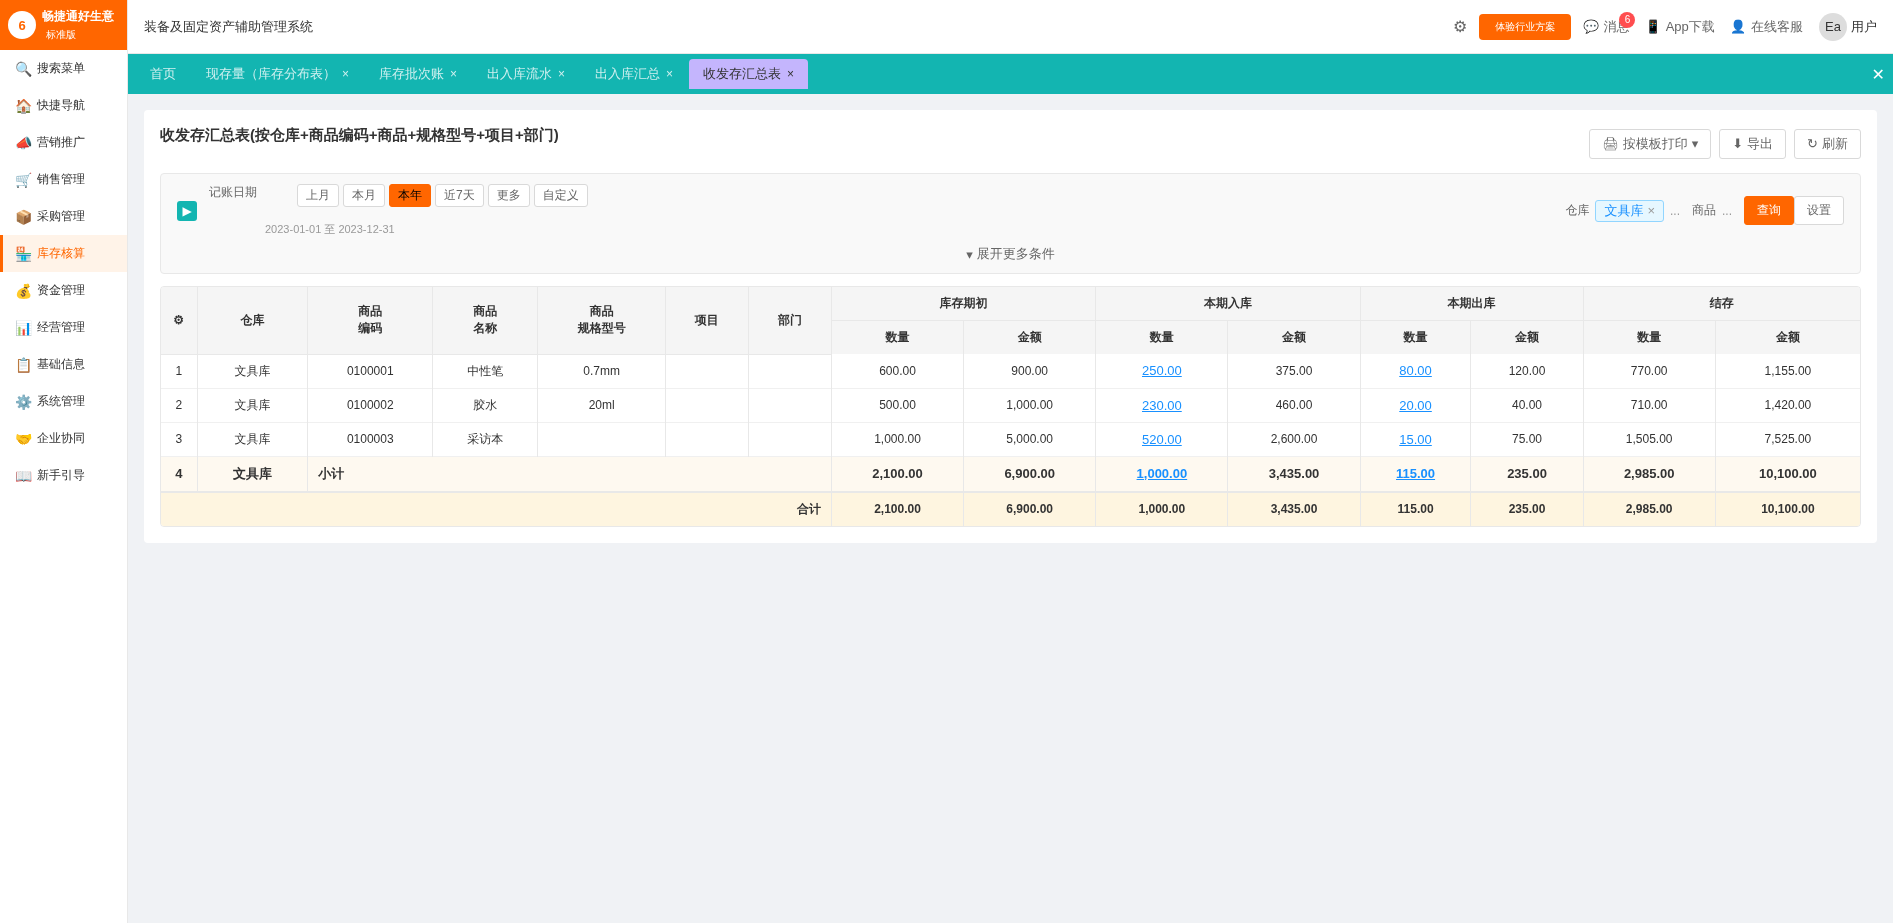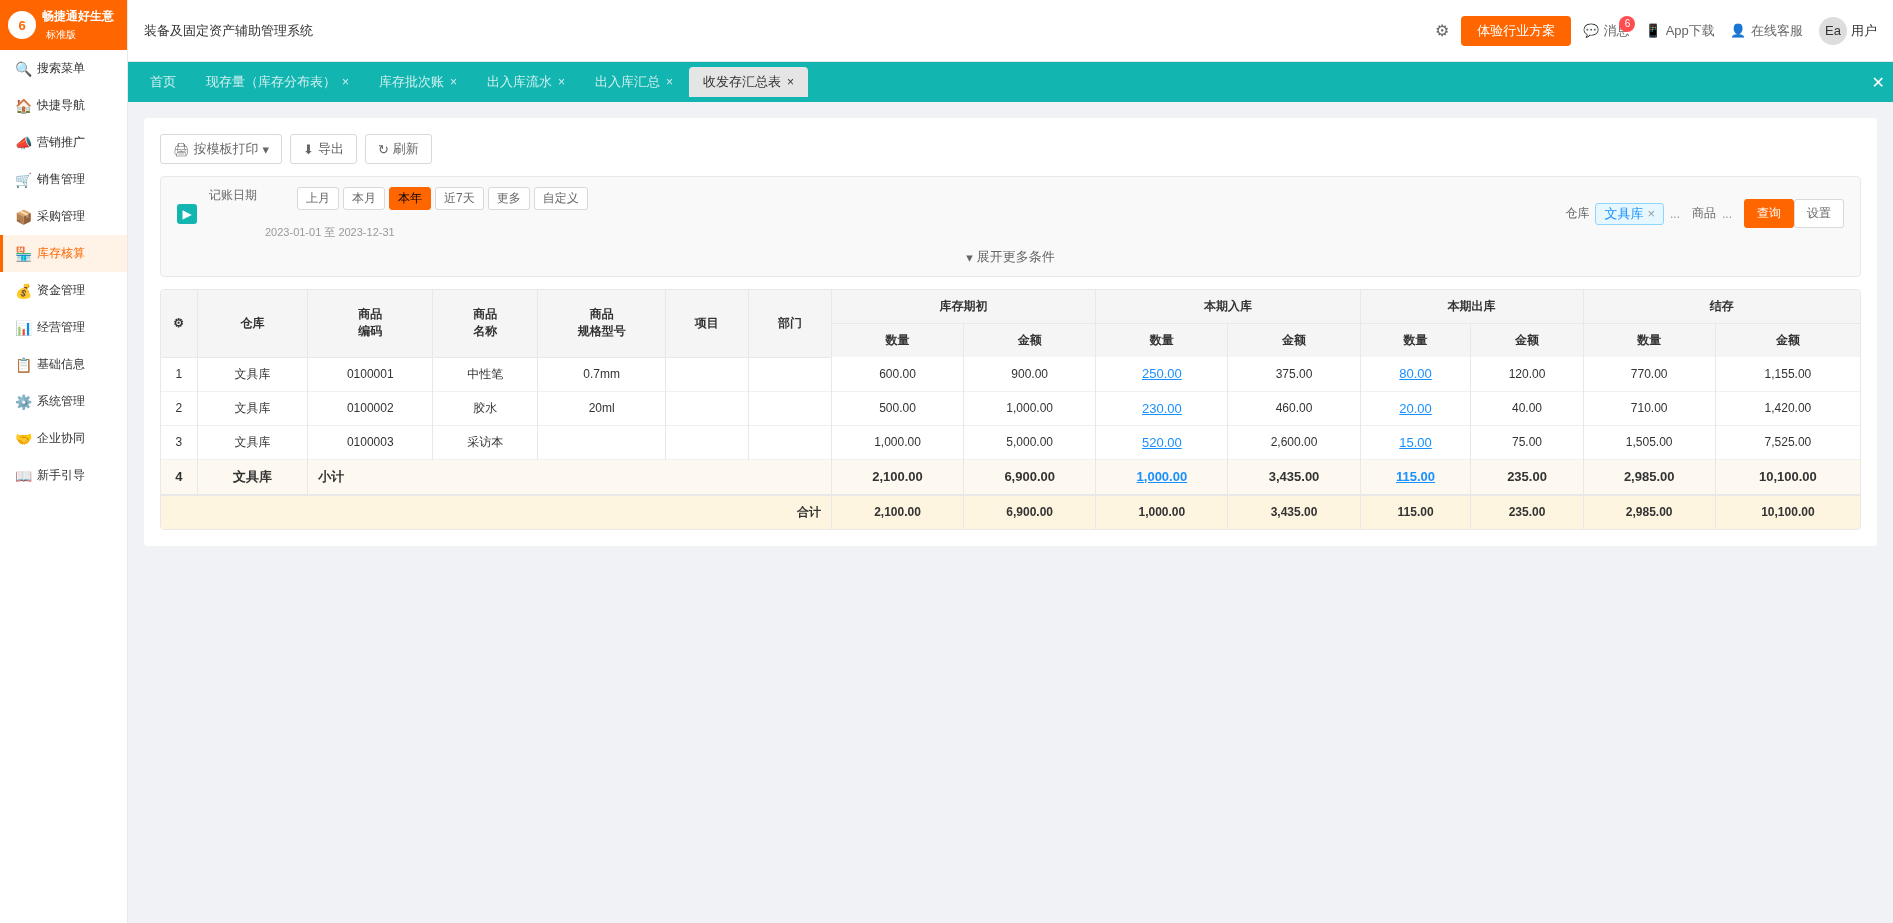--- a/index.html
+++ b/index.html
@@ -13,34 +13,34 @@
     .sidebar-nav { flex: 1; overflow-y: auto; }
     .sidebar-item { display: flex; align-items: center; gap: 6px; padding: 10px 12px; cursor: pointer; color: #333; border-left: 3px solid transparent; }
     .sidebar-item.active { background: #fff3e8; border-left-color: #ff6600; color: #ff6600; }
     .sidebar-item-icon { font-size: 14px; width: 16px; text-align: center; }
     .sidebar-item-label { font-size: 12px; }
 
     
     .main { flex: 1; display: flex; flex-direction: column; overflow: hidden; }
 
     
-    .topbar { height: 62px; background: #fff; border-bottom: 1px solid #e8e8e8; display: flex; align-items: center; padding: 0 16px; gap: 12px; }
+    .topbar { height: 54px; background: #fff; border-bottom: 1px solid #e8e8e8; display: flex; align-items: center; padding: 0 16px; gap: 12px; }
     .topbar-system-name { color: #333; font-size: 13px; flex: 1; }
     .topbar-gear { color: #666; cursor: pointer; font-size: 16px; }
-    .topbar-btn { background: #ff6600; color: #fff; border: none; padding: 6px 16px; border-radius: 4px; cursor: pointer; font-size: 13px; }
+    .topbar-btn { background: #ff6600; color: #fff; border: none; padding: 6px 16px; border-radius: 4px; cursor: pointer; font-size: 10px; }
     .topbar-actions { display: flex; align-items: center; gap: 16px; margin-left: auto; }
     .topbar-action-item { display: flex; align-items: center; gap: 4px; color: #666; cursor: pointer; font-size: 12px; position: relative; }
     .topbar-badge { background: #ff4d4f; color: #fff; border-radius: 50%; width: 16px; height: 16px; font-size: 10px; display: flex; align-items: center; justify-content: center; position: absolute; top: -6px; right: -6px; }
     .topbar-user { display: flex; align-items: center; gap: 4px; cursor: pointer; color: #333; }
     .user-avatar { width: 28px; height: 28px; background: #ddd; border-radius: 50%; display: flex; align-items: center; justify-content: center; font-size: 11px; overflow: hidden; }
 
     
     .tabs { background: #13b5b1; display: flex; align-items: center; padding: 0 8px; height: 40px; gap: 2px; }
     .tab { display: flex; align-items: center; gap: 6px; padding: 6px 14px; border-radius: 4px 4px 0 0; cursor: pointer; color: rgba(255,255,255,0.8); font-size: 12px; white-space: nowrap; }
-    .tab.active { background: #e5e5e5; color: #333; }
+    .tab.active { background: #c4b5fd; color: #333; }
     .tab-close { font-size: 12px; cursor: pointer; color: inherit; }
     .tabs-close-all { margin-left: auto; color: #fff; cursor: pointer; font-size: 16px; }
 
     
     .content { flex: 1; overflow-y: auto; padding: 16px; background: #f0f2f5; }
 
     
     .page-card { background: #fff; border-radius: 4px; padding: 16px; }
     .page-title { font-size: 15px; font-weight: bold; color: #333; margin-bottom: 16px; }
 
@@ -196,20 +196,21 @@
       <span>收发存汇总表</span>
       <span class="tab-close">×</span>
     </div>
     <span class="tabs-close-all">✕</span>
   </div>
 
   <div class="content">
     <div class="page-card">
 
       <div style="display:flex; justify-content:space-between; align-items:center; margin-bottom:12px;">
+        <div class="page-title">收发存汇总表(按仓库+商品编码+商品+规格型号+项目+部门)</div>
         <div style="display:flex; gap:8px; align-items:center;">
           <button class="action-btn action-btn-secondary">
             <span>🖨</span>
             <span>按模板打印</span>
             <span>▾</span>
           </button>
           <button class="action-btn action-btn-secondary">
             <span>⬇</span>
             <span>导出</span>
           </button>

